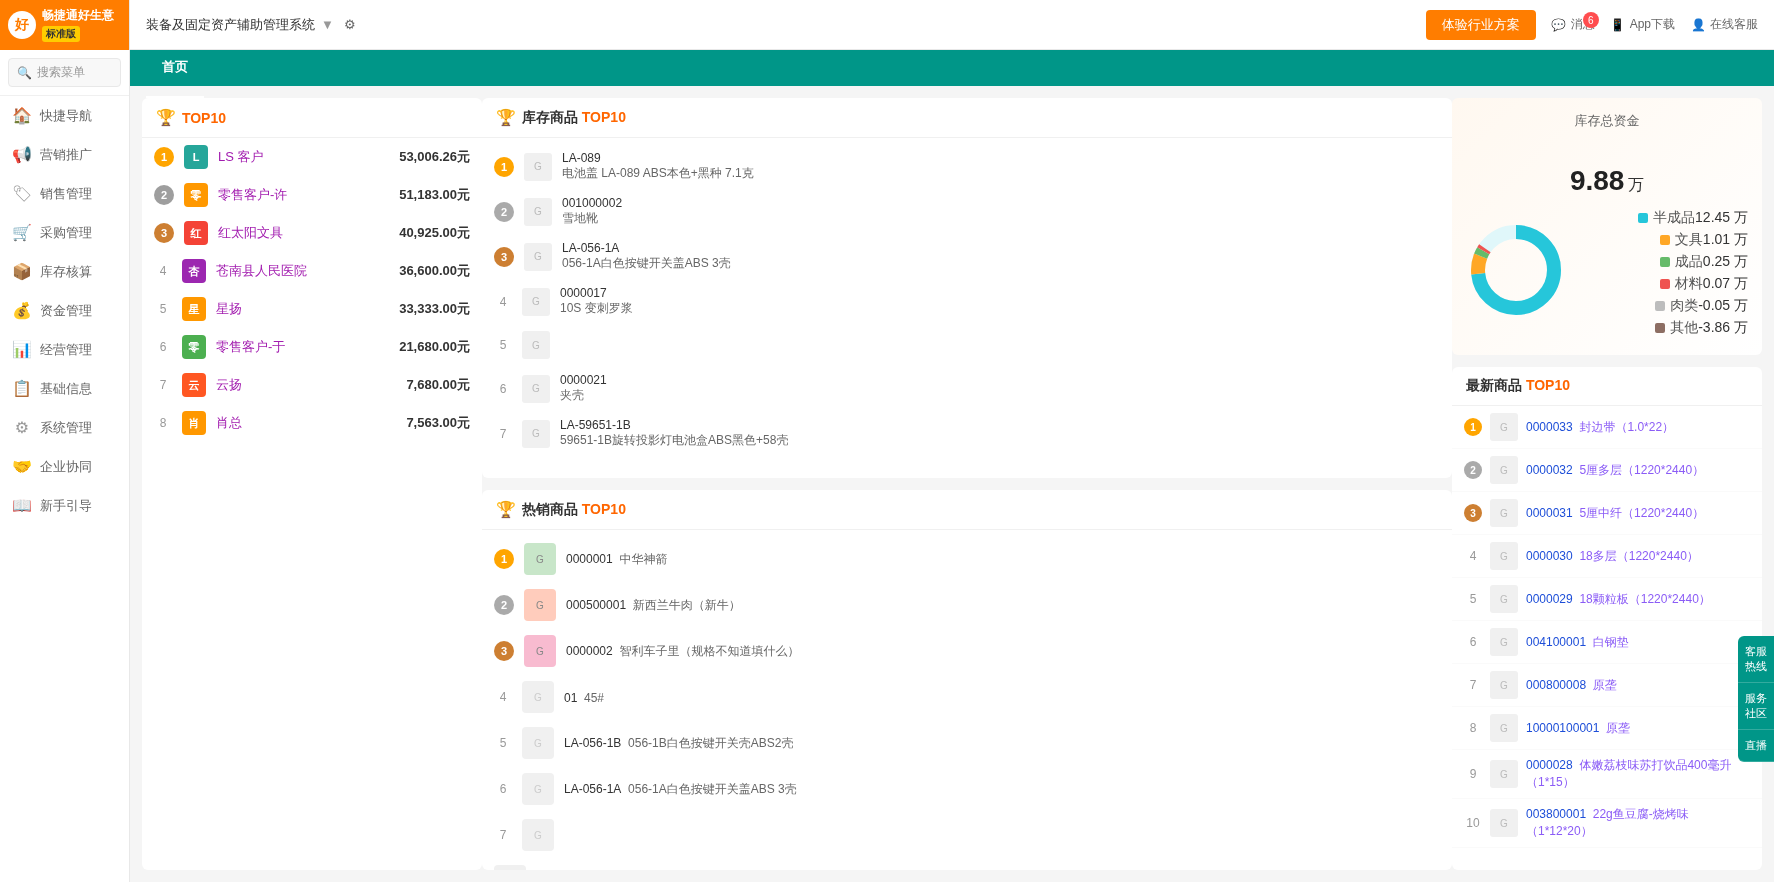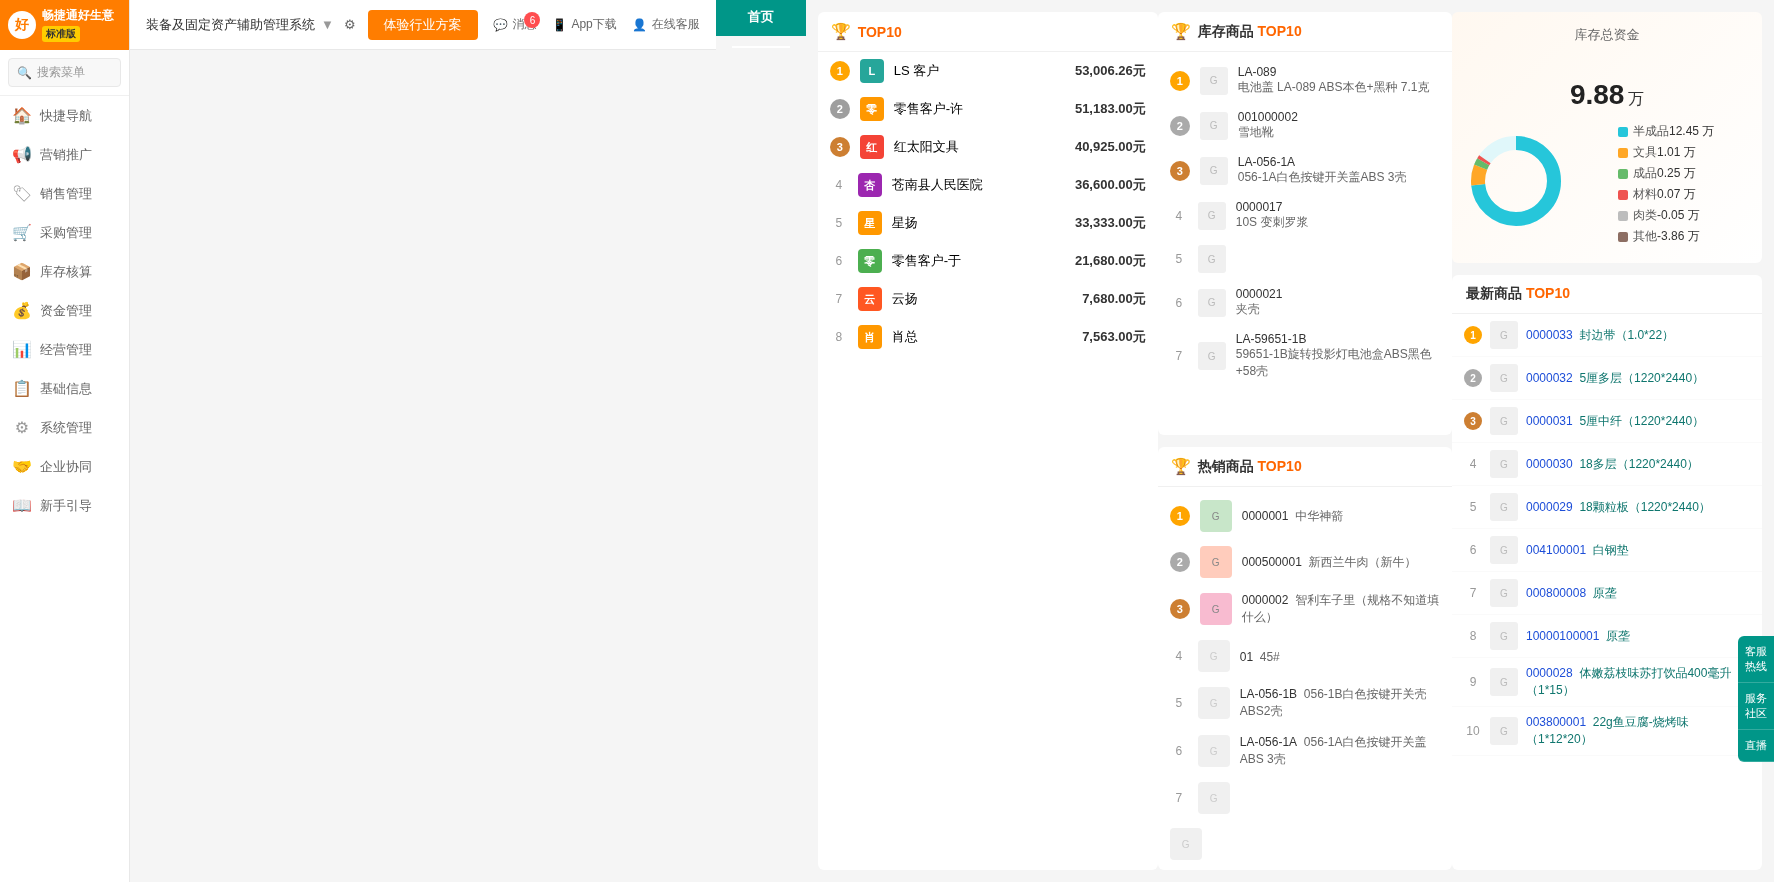--- a/index.html
+++ b/index.html
@@ -56,21 +56,21 @@
       display: flex; align-items: center; gap: 8px;
       padding: 10px 12px;
       cursor: pointer;
       color: #666;
       font-size: 13px;
       transition: background 0.2s;
     }
     .nav-item .nav-icon { font-size: 16px; width: 20px; text-align: center; color: #999; }
 
     
-    .main-area { flex: 1; display: flex; overflow: hidden; }
+    .main-area { flex: 1; display: flex; flex-direction: column; overflow: hidden; }
     .top-bar {
       background: #fff;
       border-bottom: 1px solid #e8e8e8;
       display: flex;
       align-items: center;
       padding: 0 16px;
       height: 50px;
       gap: 12px;
       flex-shrink: 0;
     }
@@ -210,23 +210,23 @@
     .donut-wrap {
       position: relative;
       width: 110px; height: 110px;
       flex-shrink: 0;
     }
 
     .legend-list { flex: 1; }
     .legend-item {
       display: flex;
       align-items: center;
-      justify-content: flex-start;
+      justify-content: flex-end;
       margin-bottom: 4px;
-      font-size: 12px;
+      font-size: 14px;
       padding-left: 32px;
     }
     .legend-dot {
       width: 10px; height: 10px;
       border-radius: 2px;
       margin-right: 5px;
       flex-shrink: 0;
     }
     .legend-name { display: flex; align-items: center; color: #555; }
     .legend-val { color: #333; }
@@ -250,21 +250,21 @@
     .np-thumb {
       width: 28px; height: 28px;
       background: #f0f0f0;
       border-radius: 3px;
       display: flex; align-items: center; justify-content: center;
       color: #bbb; font-size: 10px;
       flex-shrink: 0;
     }
     .np-info { flex: 1; min-width: 0; }
     .np-code { font-size: 12px; color: #1d4ed8; }
-    .np-name { font-size: 12px; color: #0f766e; }
+    .np-name { font-size: 12px; color: #8b5cf6; }
 
     
     ::-webkit-scrollbar { width: 4px; }
     ::-webkit-scrollbar-thumb { background: #ddd; border-radius: 2px; }
 
     .rank-badge {
       width: 20px; height: 20px;
       border-radius: 50%;
       display: flex; align-items: center; justify-content: center;
       color: #fff;
@@ -284,21 +284,21 @@
     .cust-rank { width: 18px; text-align: center; font-size: 12px; color: #999; flex-shrink: 0; }
     .cust-avatar {
       width: 24px; height: 24px;
       border-radius: 4px;
       display: flex; align-items: center; justify-content: center;
       color: #fff;
       font-size: 11px;
       font-weight: bold;
       flex-shrink: 0;
     }
-    .cust-name { flex: 1; font-size: 13px; color: #000000; }
+    .cust-name { flex: 1; font-size: 13px; color: #a21caf; }
     .cust-amount { font-size: 13px; color: #333; font-weight: bold; }
 
     .col-left {
       width: 340px;
       flex-shrink: 0;
       display: flex;
       flex-direction: column;
       gap: 12px;
       overflow: hidden;
     }

